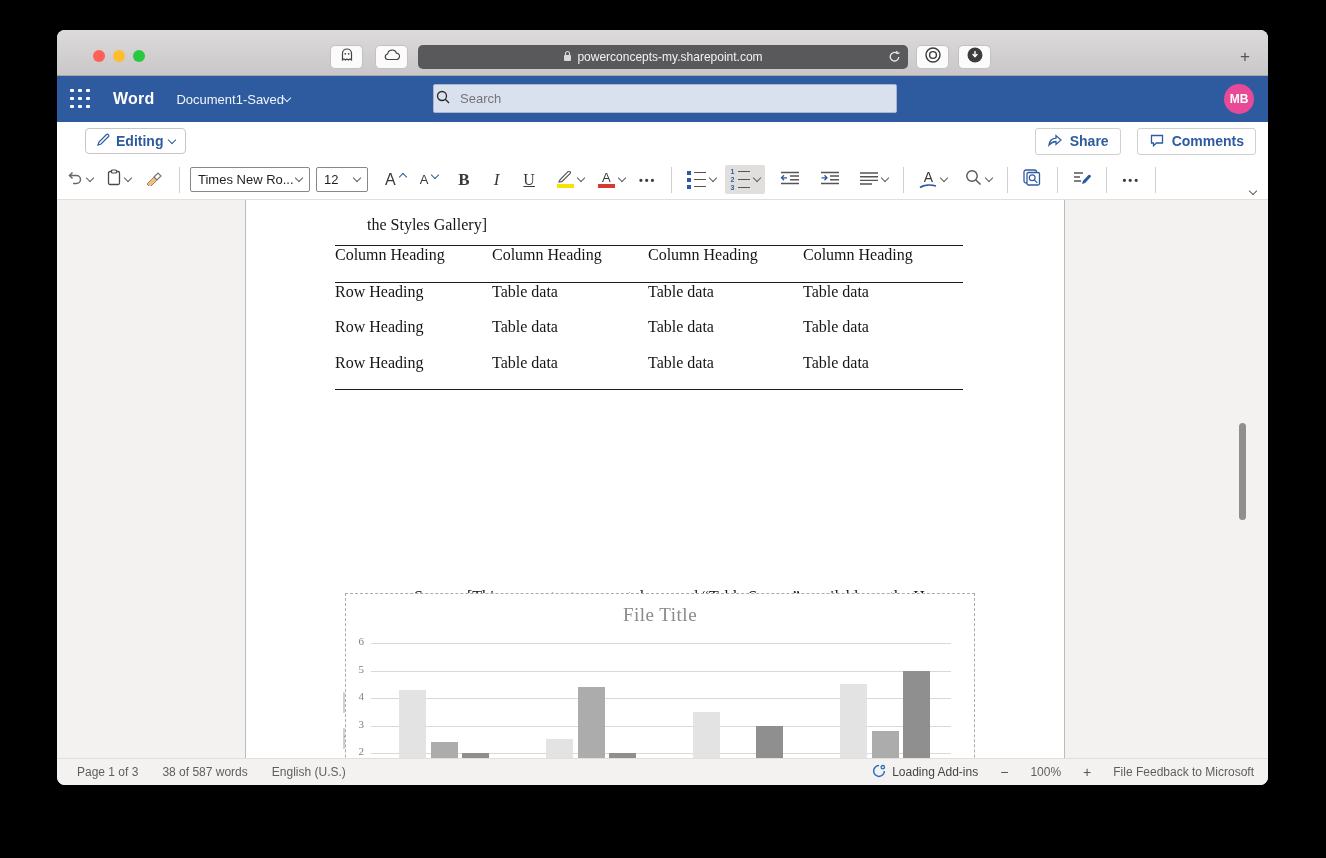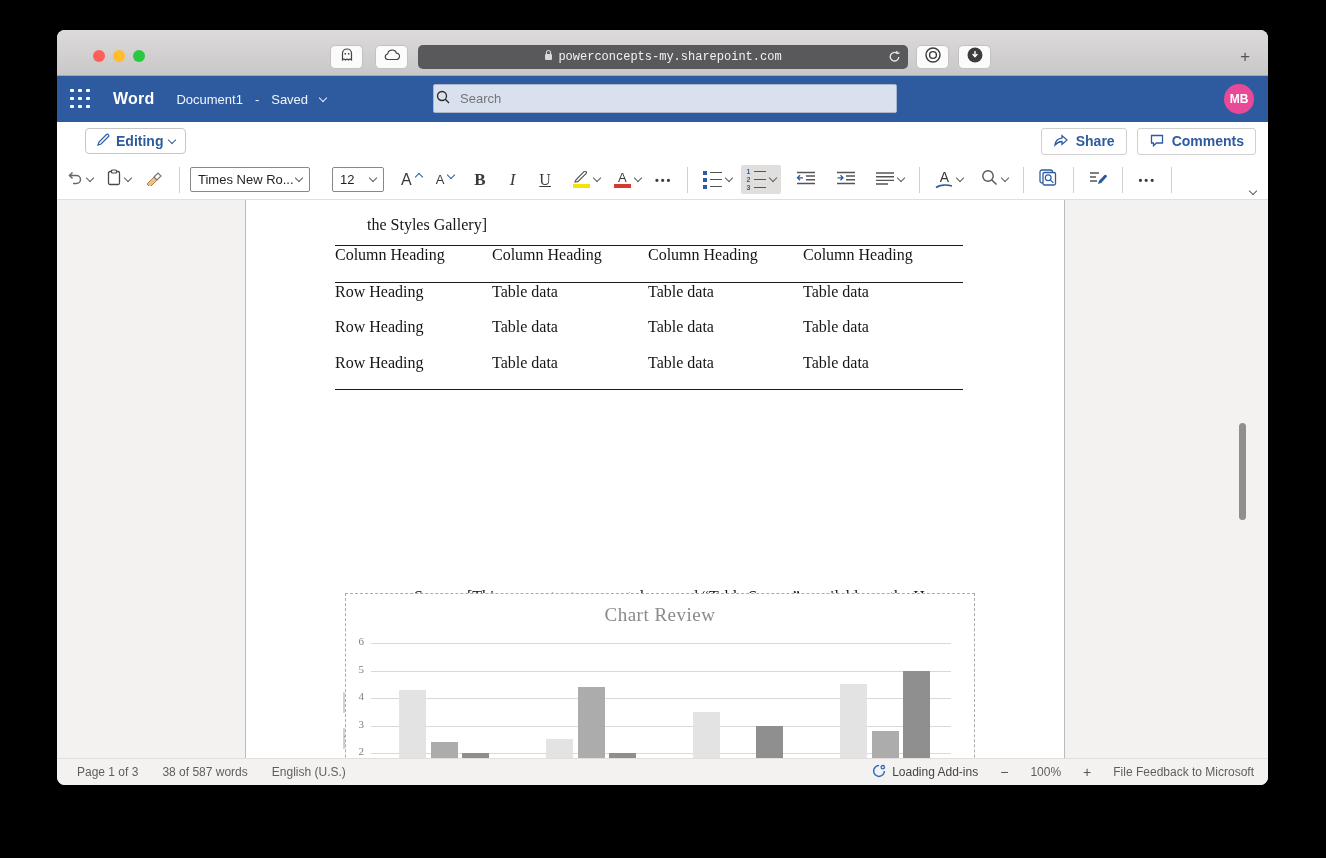--- a/index.html
+++ b/index.html
@@ -1,61 +1,61 @@
 <!DOCTYPE html>
 <html><head>
 <meta charset="utf-8">
 <style>
   * { margin:0; padding:0; box-sizing:border-box; }
   html,body { background:#000; }
   .stage { position:relative; width:1326px; height:858px; background:#000; font-family:"Liberation Sans","DejaVu Sans",sans-serif; overflow:hidden; }
   .window { position:absolute; left:57px; top:30px; width:1211px; height:755px; border-radius:8px; overflow:hidden; background:#fff; box-shadow:0 10px 40px rgba(0,0,0,.6); }
 
   
-  .chrome { position:relative; height:46px; background:linear-gradient(#dcdada,#c9c7c7); border-bottom:1px solid #a8a6a6;font-family:Liberation Mono, monospace; }
+  .chrome { position:relative; height:46px; background:linear-gradient(#dcdada,#c9c7c7); border-bottom:1px solid #a8a6a6; }
   .traffic { position:absolute; top:20px; left:36px; display:flex; gap:8px; }
   .tl { width:12px; height:12px; border-radius:50%; }
   .tl.red{ background:#ff5f57; } .tl.yellow{ background:#febc2e; } .tl.green{ background:#28c840; }
   .chrome-btn { position:absolute; top:15px; height:24px; width:33px; background:#fbfbfb; border:1px solid #c3c1c1; border-radius:5px; display:flex; align-items:center; justify-content:center; }
   .urlbar { position:absolute; top:15px; left:361px; width:490px; height:24px; background:#59595b; border-radius:5px; display:flex; align-items:center; justify-content:center; gap:5px; color:#f2f2f2; font-size:12px; }
   .url-reload { position:absolute; right:7px; top:5px; }
   .newtab { position:absolute; right:10px; top:15px; width:26px; height:24px; display:flex; align-items:center; justify-content:center; color:#555; font-size:17px; }
 
   
   .appheader { position:relative; height:46px; background:#2e5b9f; display:flex; align-items:center; color:#fff; }
   .waffle { margin-left:13px; width:21px; height:21px; display:grid; grid-template-columns:repeat(3,1fr); gap:3px; }
   .waffle i { width:3.5px; height:3.5px; background:#fff; border-radius:1px; }
   .brand { margin-left:22px; font-size:16px; font-weight:bold; letter-spacing:.2px; }
-  .docinfo { margin-left:22px; font-size:13px; display:flex; align-items:center; gap:12px; color:#f1f4fa; }
+  .docinfo { margin-left:22px; font-size:13px; display:flex; align-items:center; gap:0; color:#f1f4fa; }
   .searchpill { position:absolute; left:376px; top:8px; width:464px; height:29px; background:#d9e0ee; border:1px solid #aab4cd; border-radius:2px; display:flex; align-items:center; padding-left:2px; gap:10px; }
   .searchpill input { border:none; outline:none; background:transparent; font-size:13px; color:#1d1c1b; width:380px; font-family:inherit; }
   .avatar { position:absolute; right:14px; top:8px; width:30px; height:30px; border-radius:50%; background:#e84a98; color:#fff; font-size:12px; font-weight:bold; display:flex; align-items:center; justify-content:center; }
 
   
   .tabrow { position:relative; height:38px; background:#fff; display:flex; align-items:center; }
   .tabs { display:flex; align-items:stretch; height:100%; margin-left:6px; }
   .tab { position:relative; padding:0 15px; display:flex; align-items:center; font-size:14px; color:#323130; cursor:default; }
   .tab.active { font-weight:bold; }
   .tab.active::after { content:""; position:absolute; left:12px; right:12px; bottom:2px; height:3px; background:#2e5b9f; border-radius:2px; }
   .editing-btn { margin-left:28px; height:26px; display:flex; align-items:center; gap:6px; padding:0 10px; background:#fff; border:1px solid #c8c6c4; border-radius:4px; color:#2e5b9f; font-weight:bold; font-size:14px; font-family:inherit; }
-  .right-actions { margin-left:auto; margin-right:12px; display:flex; gap:10px; }
+  .right-actions { margin-left:auto; margin-right:12px; display:flex; gap:16px; }
   .pill-btn { height:27px; display:flex; align-items:center; gap:7px; padding:0 11px; background:#fff; border:1px solid #d2d0ce; border-radius:3px; color:#2e5b9f; font-weight:bold; font-size:14px; font-family:inherit; }
 
   
   .toolbar { position:relative; height:40px; background:#fff; border-bottom:1px solid #e1dfdd; display:flex; align-items:center; padding-left:4px; gap:4px; }
   .tbtn { display:flex; align-items:center; gap:4px; padding:4px 5px; border-radius:2px; color:#3b3a39; }
   .tbtn.active { background:#e1dfdd; }
   .vdiv { width:1px; height:26px; background:#d2d0ce; margin:0 6px; }
   .chev { width:6px; height:6px; border-right:1.4px solid #605e5c; border-bottom:1.4px solid #605e5c; transform:rotate(45deg); margin-top:-3px; }
   .chev.blue { border-color:#2e5b9f; }
   .chev.white { border-color:#e8edf7; }
   .chev.up { transform:rotate(225deg); margin-top:3px; }
   .combo { display:flex; align-items:center; justify-content:space-between; border:1px solid #8a8886; border-radius:2px; height:25px; padding:0 7px; font-size:13px; color:#201f1e; }
   .combo.font { width:120px; }
-  .combo.size { width:52px; margin-left:18px; }
+  .combo.size { width:52px; margin-left:2px; }
   .glyph-b { font-weight:bold; font-size:17px; font-family:"Liberation Serif",serif; }
   .glyph-i { font-style:italic; font-size:17px; font-family:"Liberation Serif",serif; }
   .glyph-u { text-decoration:underline; font-size:16px; font-family:"Liberation Serif",serif; }
   .bigA { font-size:16px; font-family:"Liberation Sans",sans-serif; }
   .colorA { display:flex; flex-direction:column; align-items:center; line-height:1; }
   .colorA .bar { width:17px; height:4px; margin-top:1px; }
   .bar.yellow { background:#f3e402; } .bar.red { background:#d43a2f; }
   .dots { letter-spacing:2px; font-size:11px; color:#3b3a39; font-weight:bold; }
   .lines-ico { display:flex; flex-direction:column; gap:3px; }
   .lines-ico i { height:1.6px; background:#555; }
@@ -389,21 +389,21 @@
 
       <div class="ptext" style="left:168px;top:388px">Source: [This source text uses a style named “Table Source”, available on the Home</div>
       <div class="ptext" style="left:121px;top:424px">tab, in the Styles gallery.]</div>
 
       <div class="ptext" style="left:144px;top:460px">a.</div>
       <div class="ptext" style="left:193px;top:458px"><span class="hl">[This note text uses a style named “Table Note”, available on the Home tab, in the</span></div>
       <div class="ptext" style="left:97px;top:494px"><span class="hl">Styles gallery. Table notes use a lowercase letter instead of Arabic numerals to differentiate them</span></div>
       <div class="ptext" style="left:97px;top:530px"><span class="hl">from the notes to body content.]</span></div>
 
       <div class="chart-frame">
-        <div class="chart-title">Chart Review</div>
+        <div class="chart-title">File Title</div>
         <div class="chart-plot">
               <div class="gridline" style="top: 49px;"></div>
               <div class="ytick" style="top: 41px;">6</div>
               <div class="gridline" style="top: 76.5px;"></div>
               <div class="ytick" style="top: 68.5px;">5</div>
               <div class="gridline" style="top: 104px;"></div>
               <div class="ytick" style="top: 96px;">4</div>
               <div class="gridline" style="top: 131.5px;"></div>
               <div class="ytick" style="top: 123.5px;">3</div>
               <div class="gridline" style="top: 159px;"></div>

